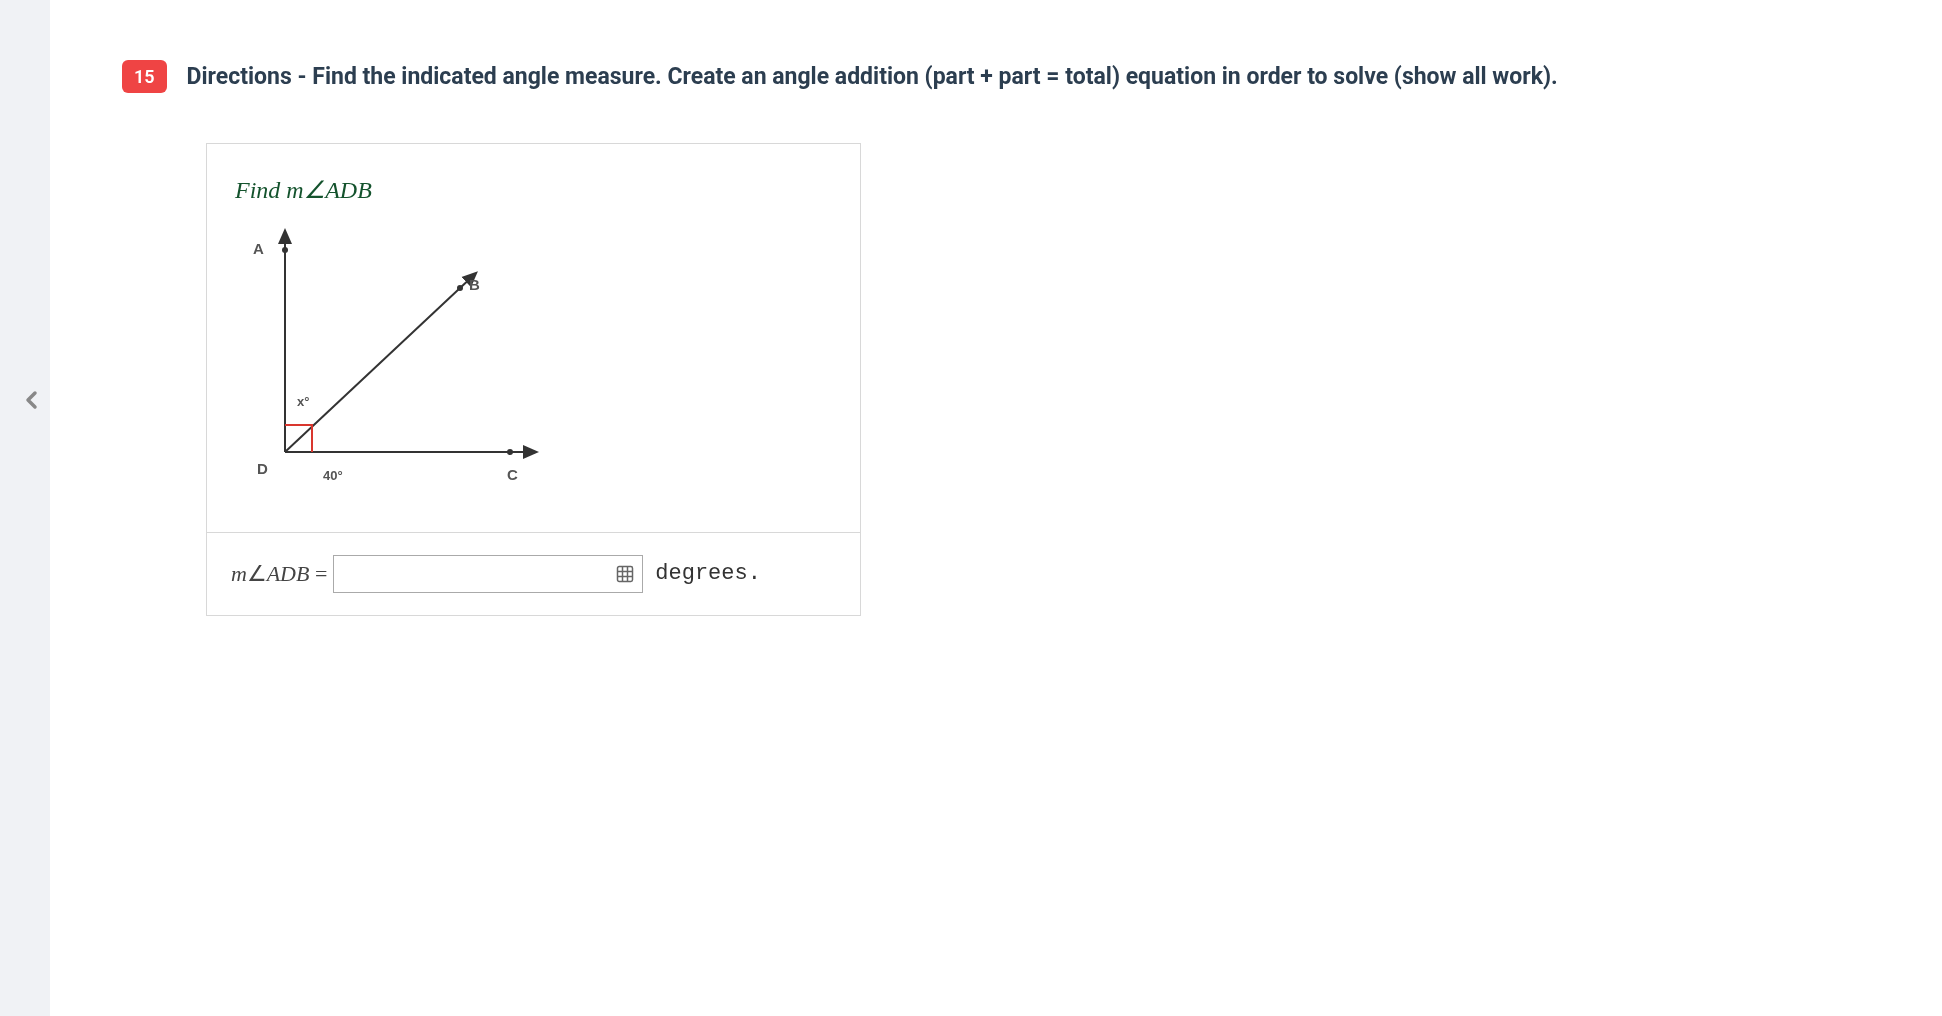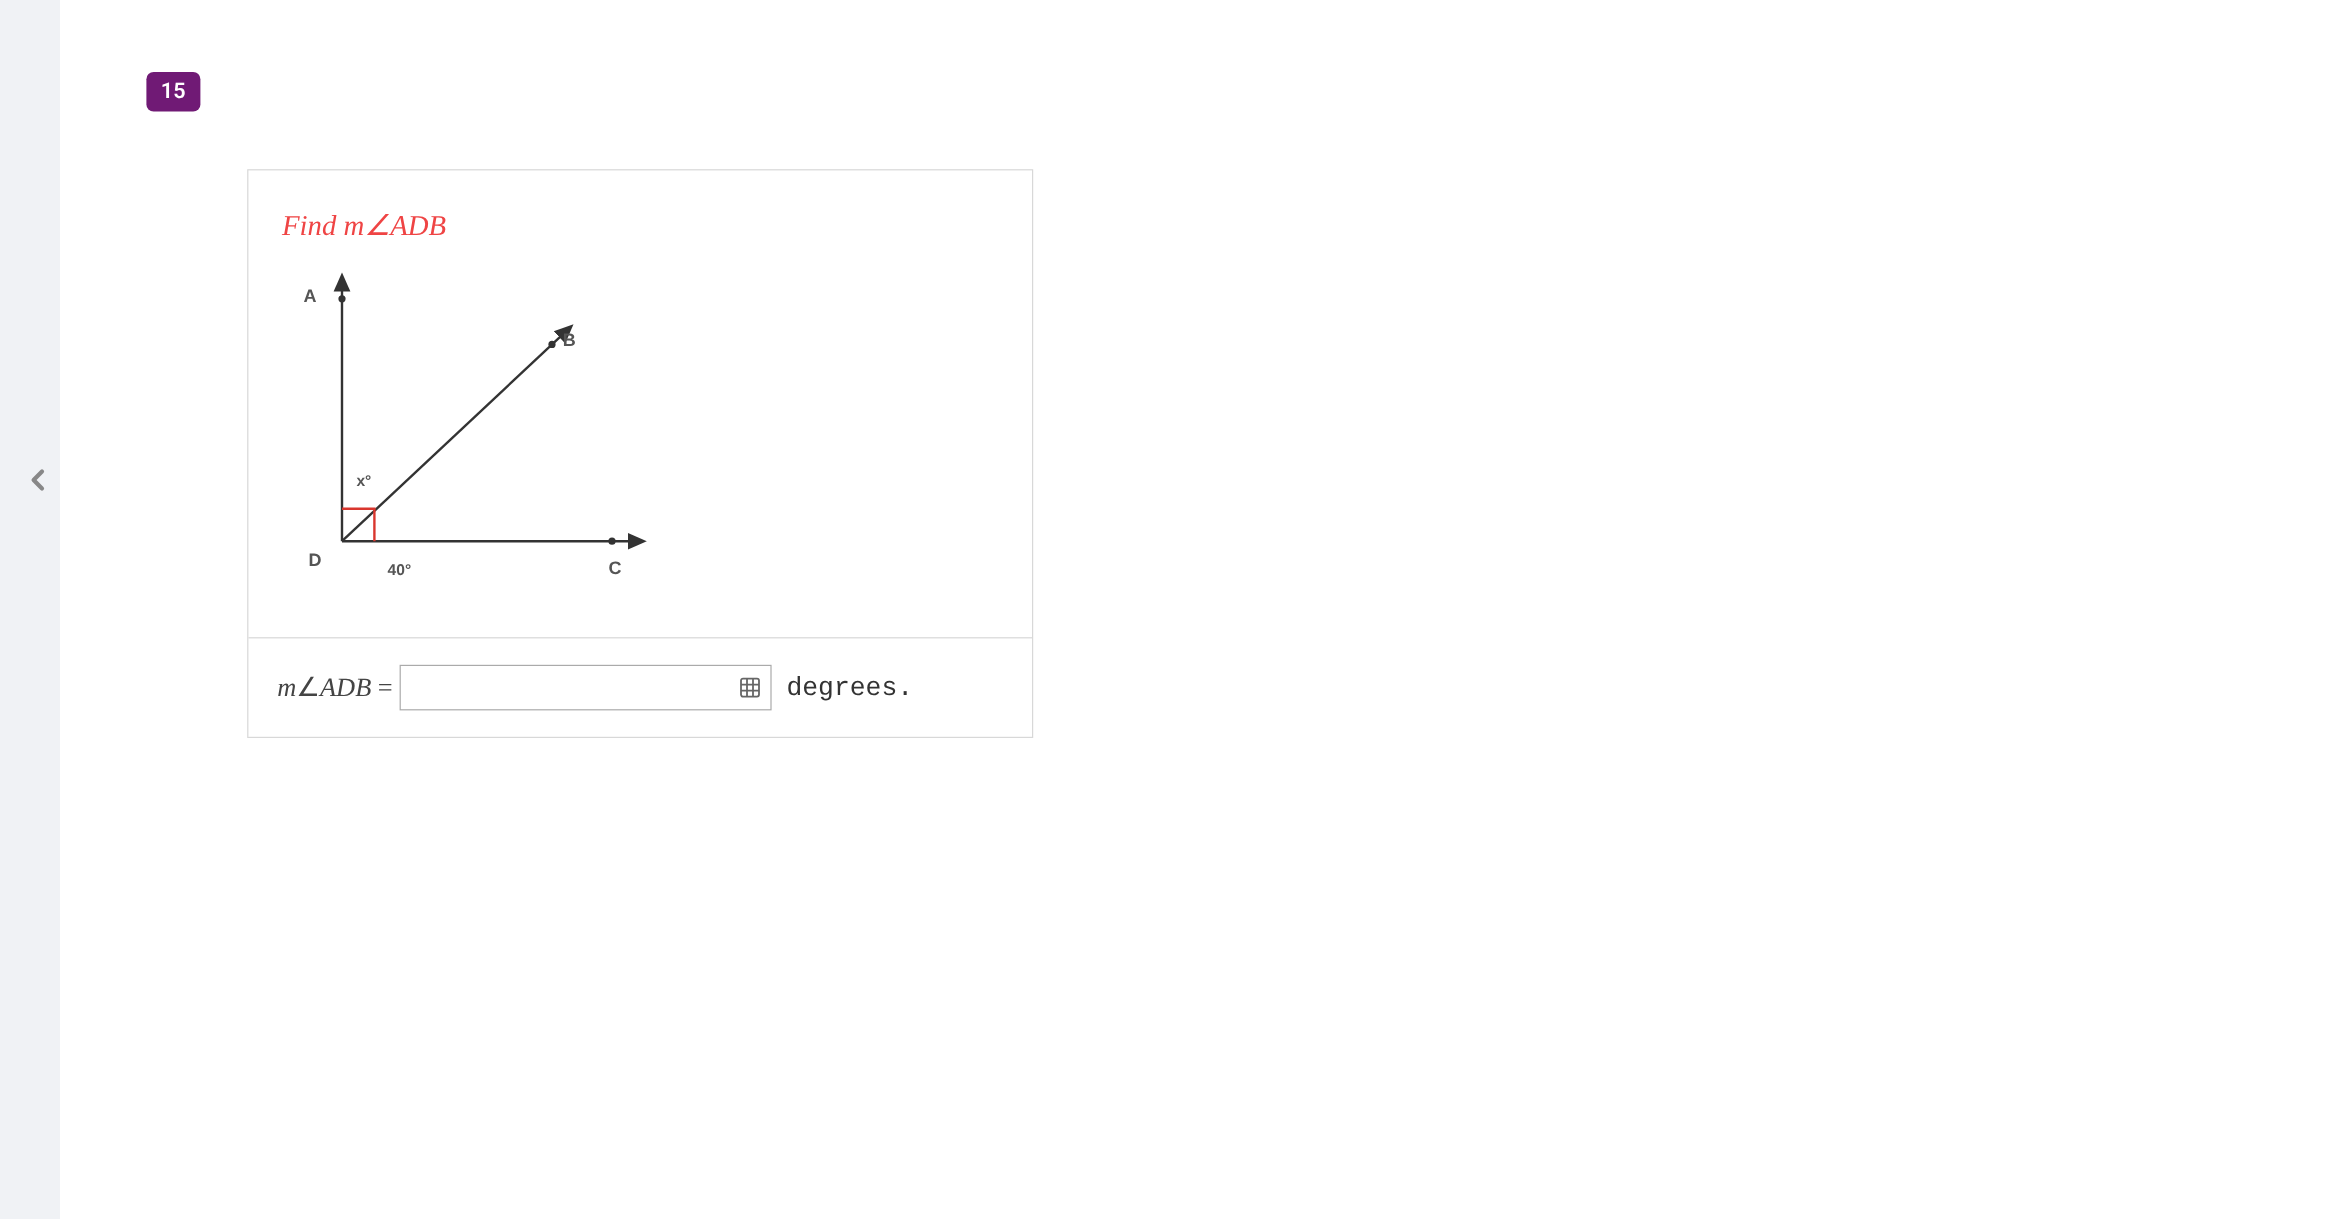--- a/index.html
+++ b/index.html
@@ -34,21 +34,21 @@
       align-items: center;
       justify-content: center;
     }
     .question-header {
       display: flex;
       align-items: flex-start;
       gap: 20px;
       margin-bottom: 48px;
     }
     .question-number {
-      background-color: #701a75;
+      background-color: #ef4444;
       color: #ffffff;
       border-radius: 6px;
       padding: 6px 12px;
       font-weight: 600;
       font-size: 18px;
       flex-shrink: 0;
     }
     .question-text {
       color: #2c3e50;
       font-weight: 700;
@@ -63,21 +63,21 @@
       width: 655px;
       background: #fff;
     }
     .figure-top {
       padding: 32px 28px 10px 28px;
     }
     .figure-title {
       font-family: "Times New Roman", Times, serif;
       font-style: italic;
       font-size: 24px;
-      color: #ef4444;
+      color: #14532d;
       margin-bottom: 18px;
     }
     .diagram-area {
       position: relative;
       width: 340px;
       height: 300px;
       margin: 0;
     }
     .diagram-label {
       position: absolute;
@@ -142,20 +142,21 @@
 
 <div class="nav-button">
   <svg viewBox="0 0 24 24" width="24" height="24" fill="none" stroke="currentColor" stroke-width="3.5" stroke-linecap="round" stroke-linejoin="round">
     <polyline points="15 5 8 12 15 19"></polyline>
   </svg>
 </div>
 
 <div class="content-area">
   <div class="question-header">
     <div class="question-number">15</div>
+    <div class="question-text">Directions - Find the indicated angle measure. Create an angle addition (part + part = total) equation in order to solve (show all work).</div>
   </div>
 
   <div class="question-body">
     <div class="figure-container">
       <div class="figure-top">
         <div class="figure-title">Find m∠ADB</div>
 
         <div class="diagram-area">
           <svg width="340" height="300" viewBox="0 0 340 300">
 

